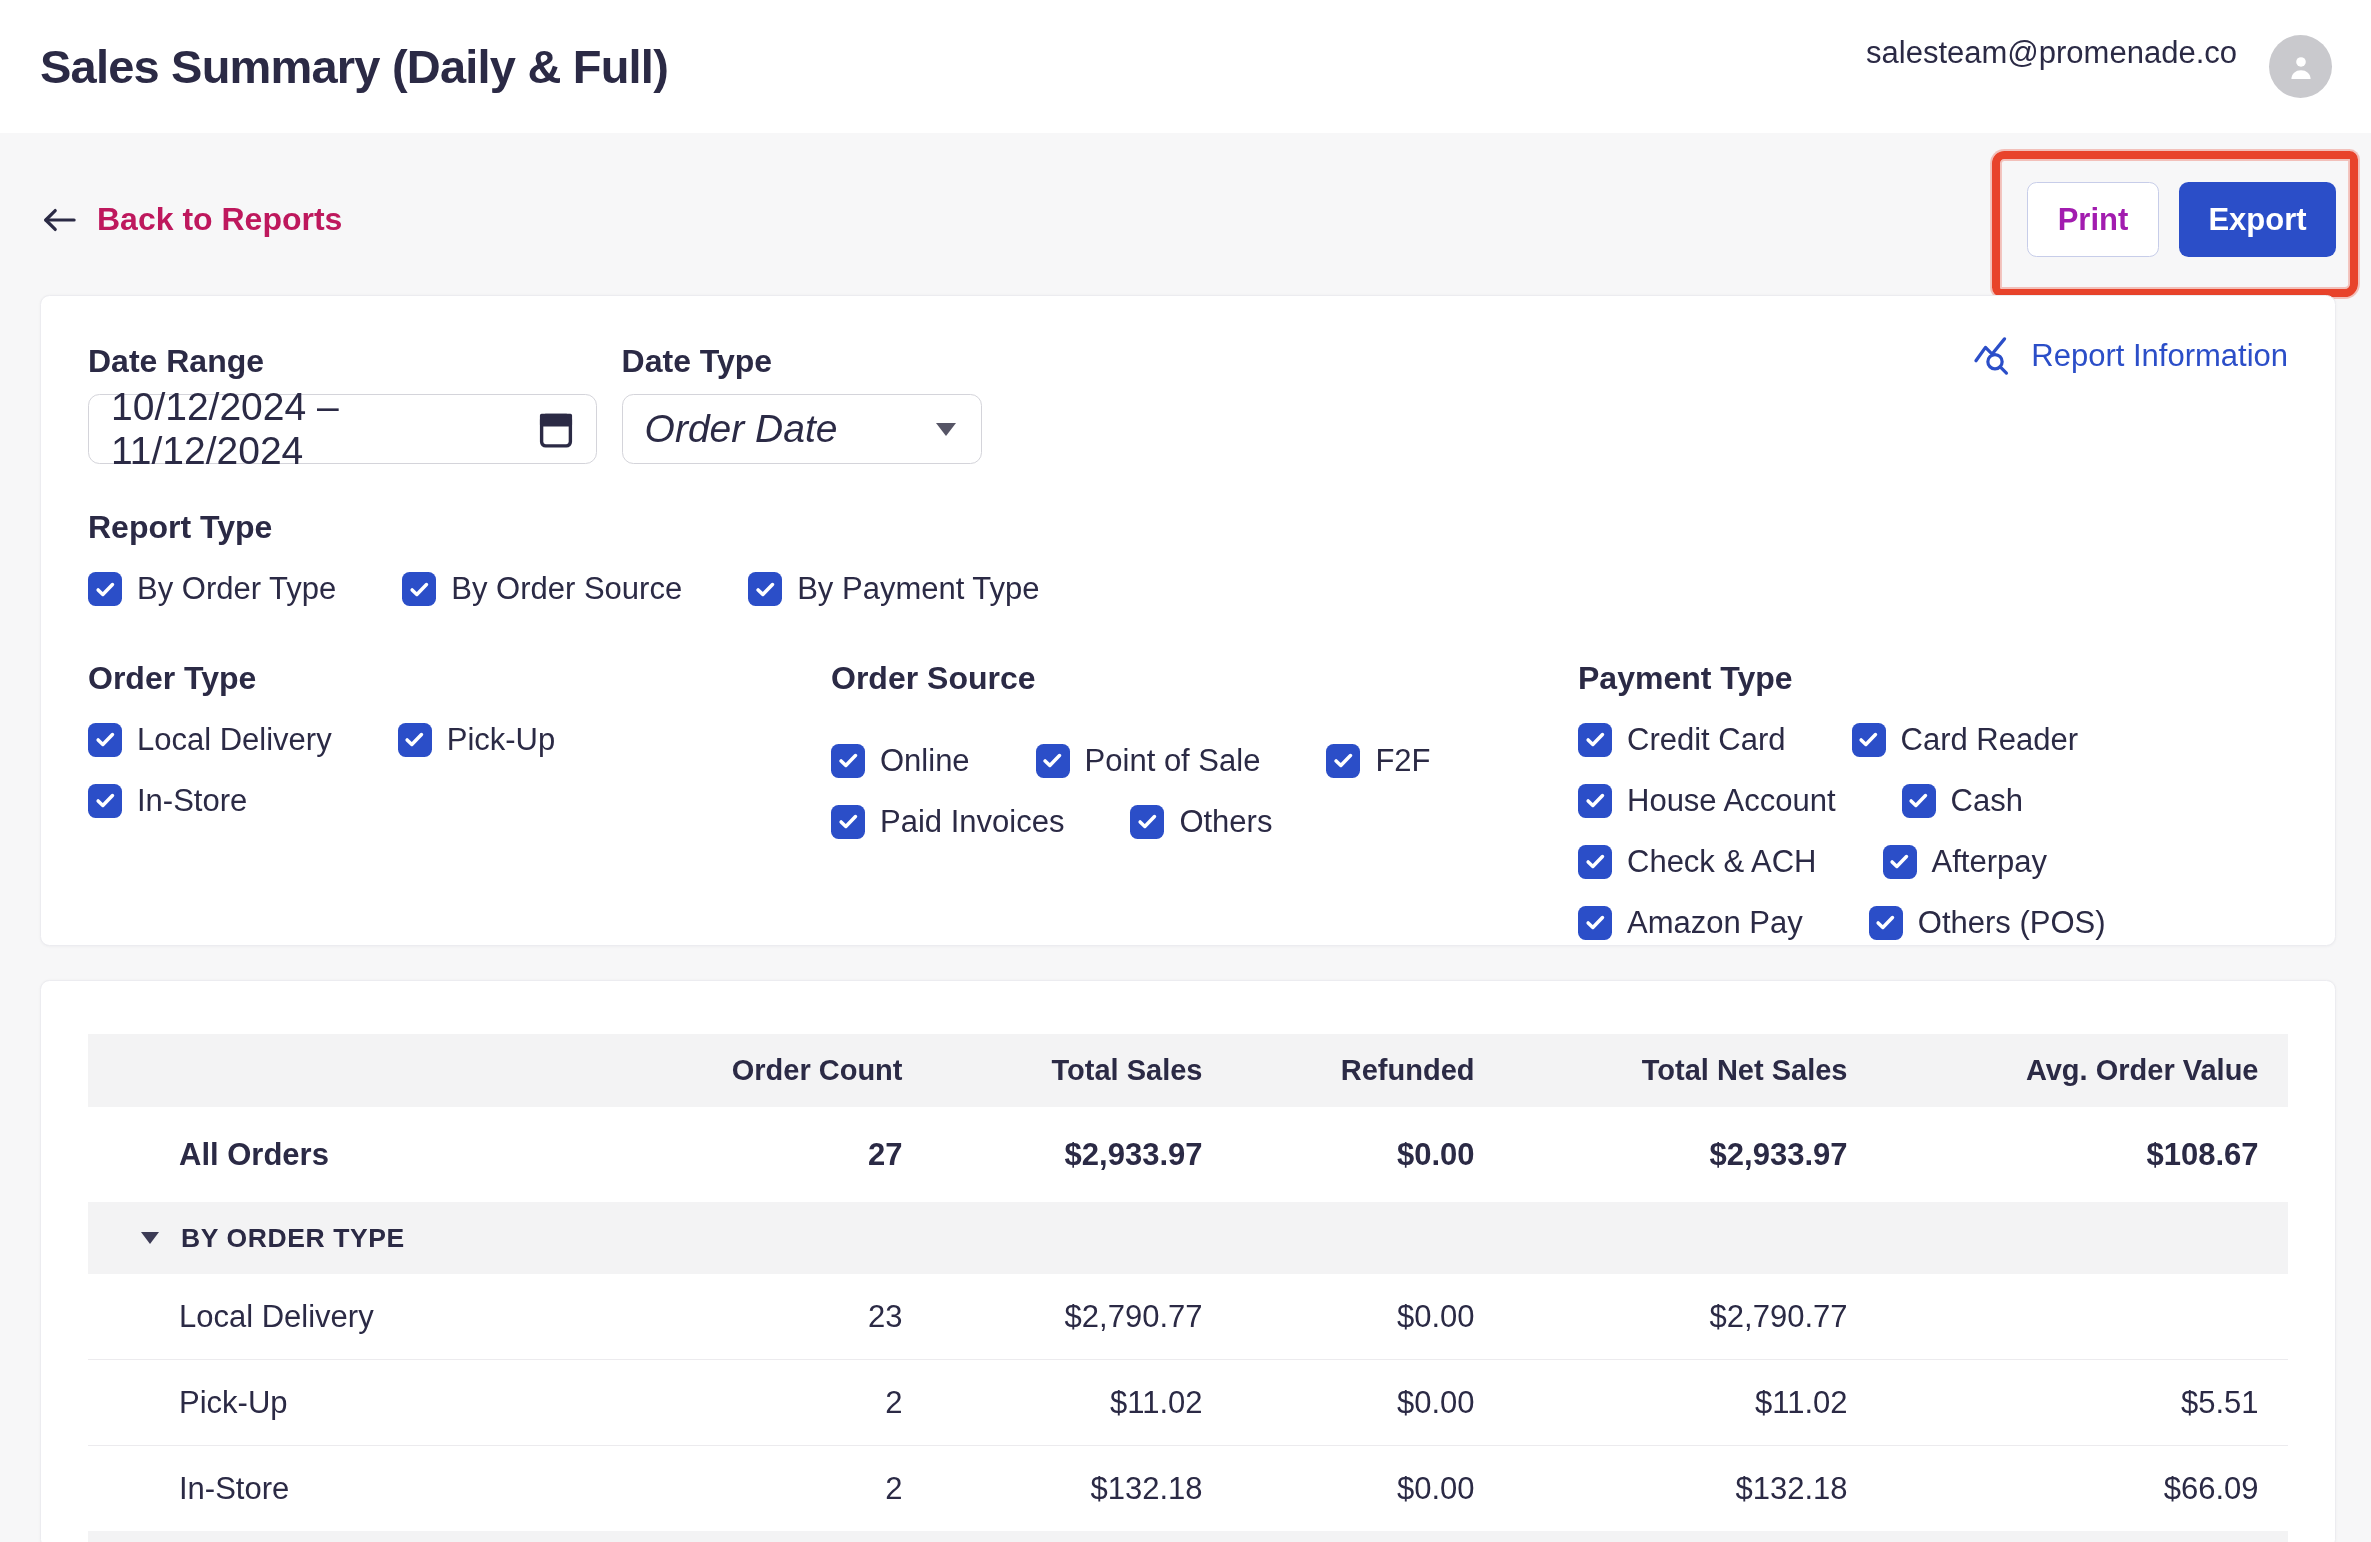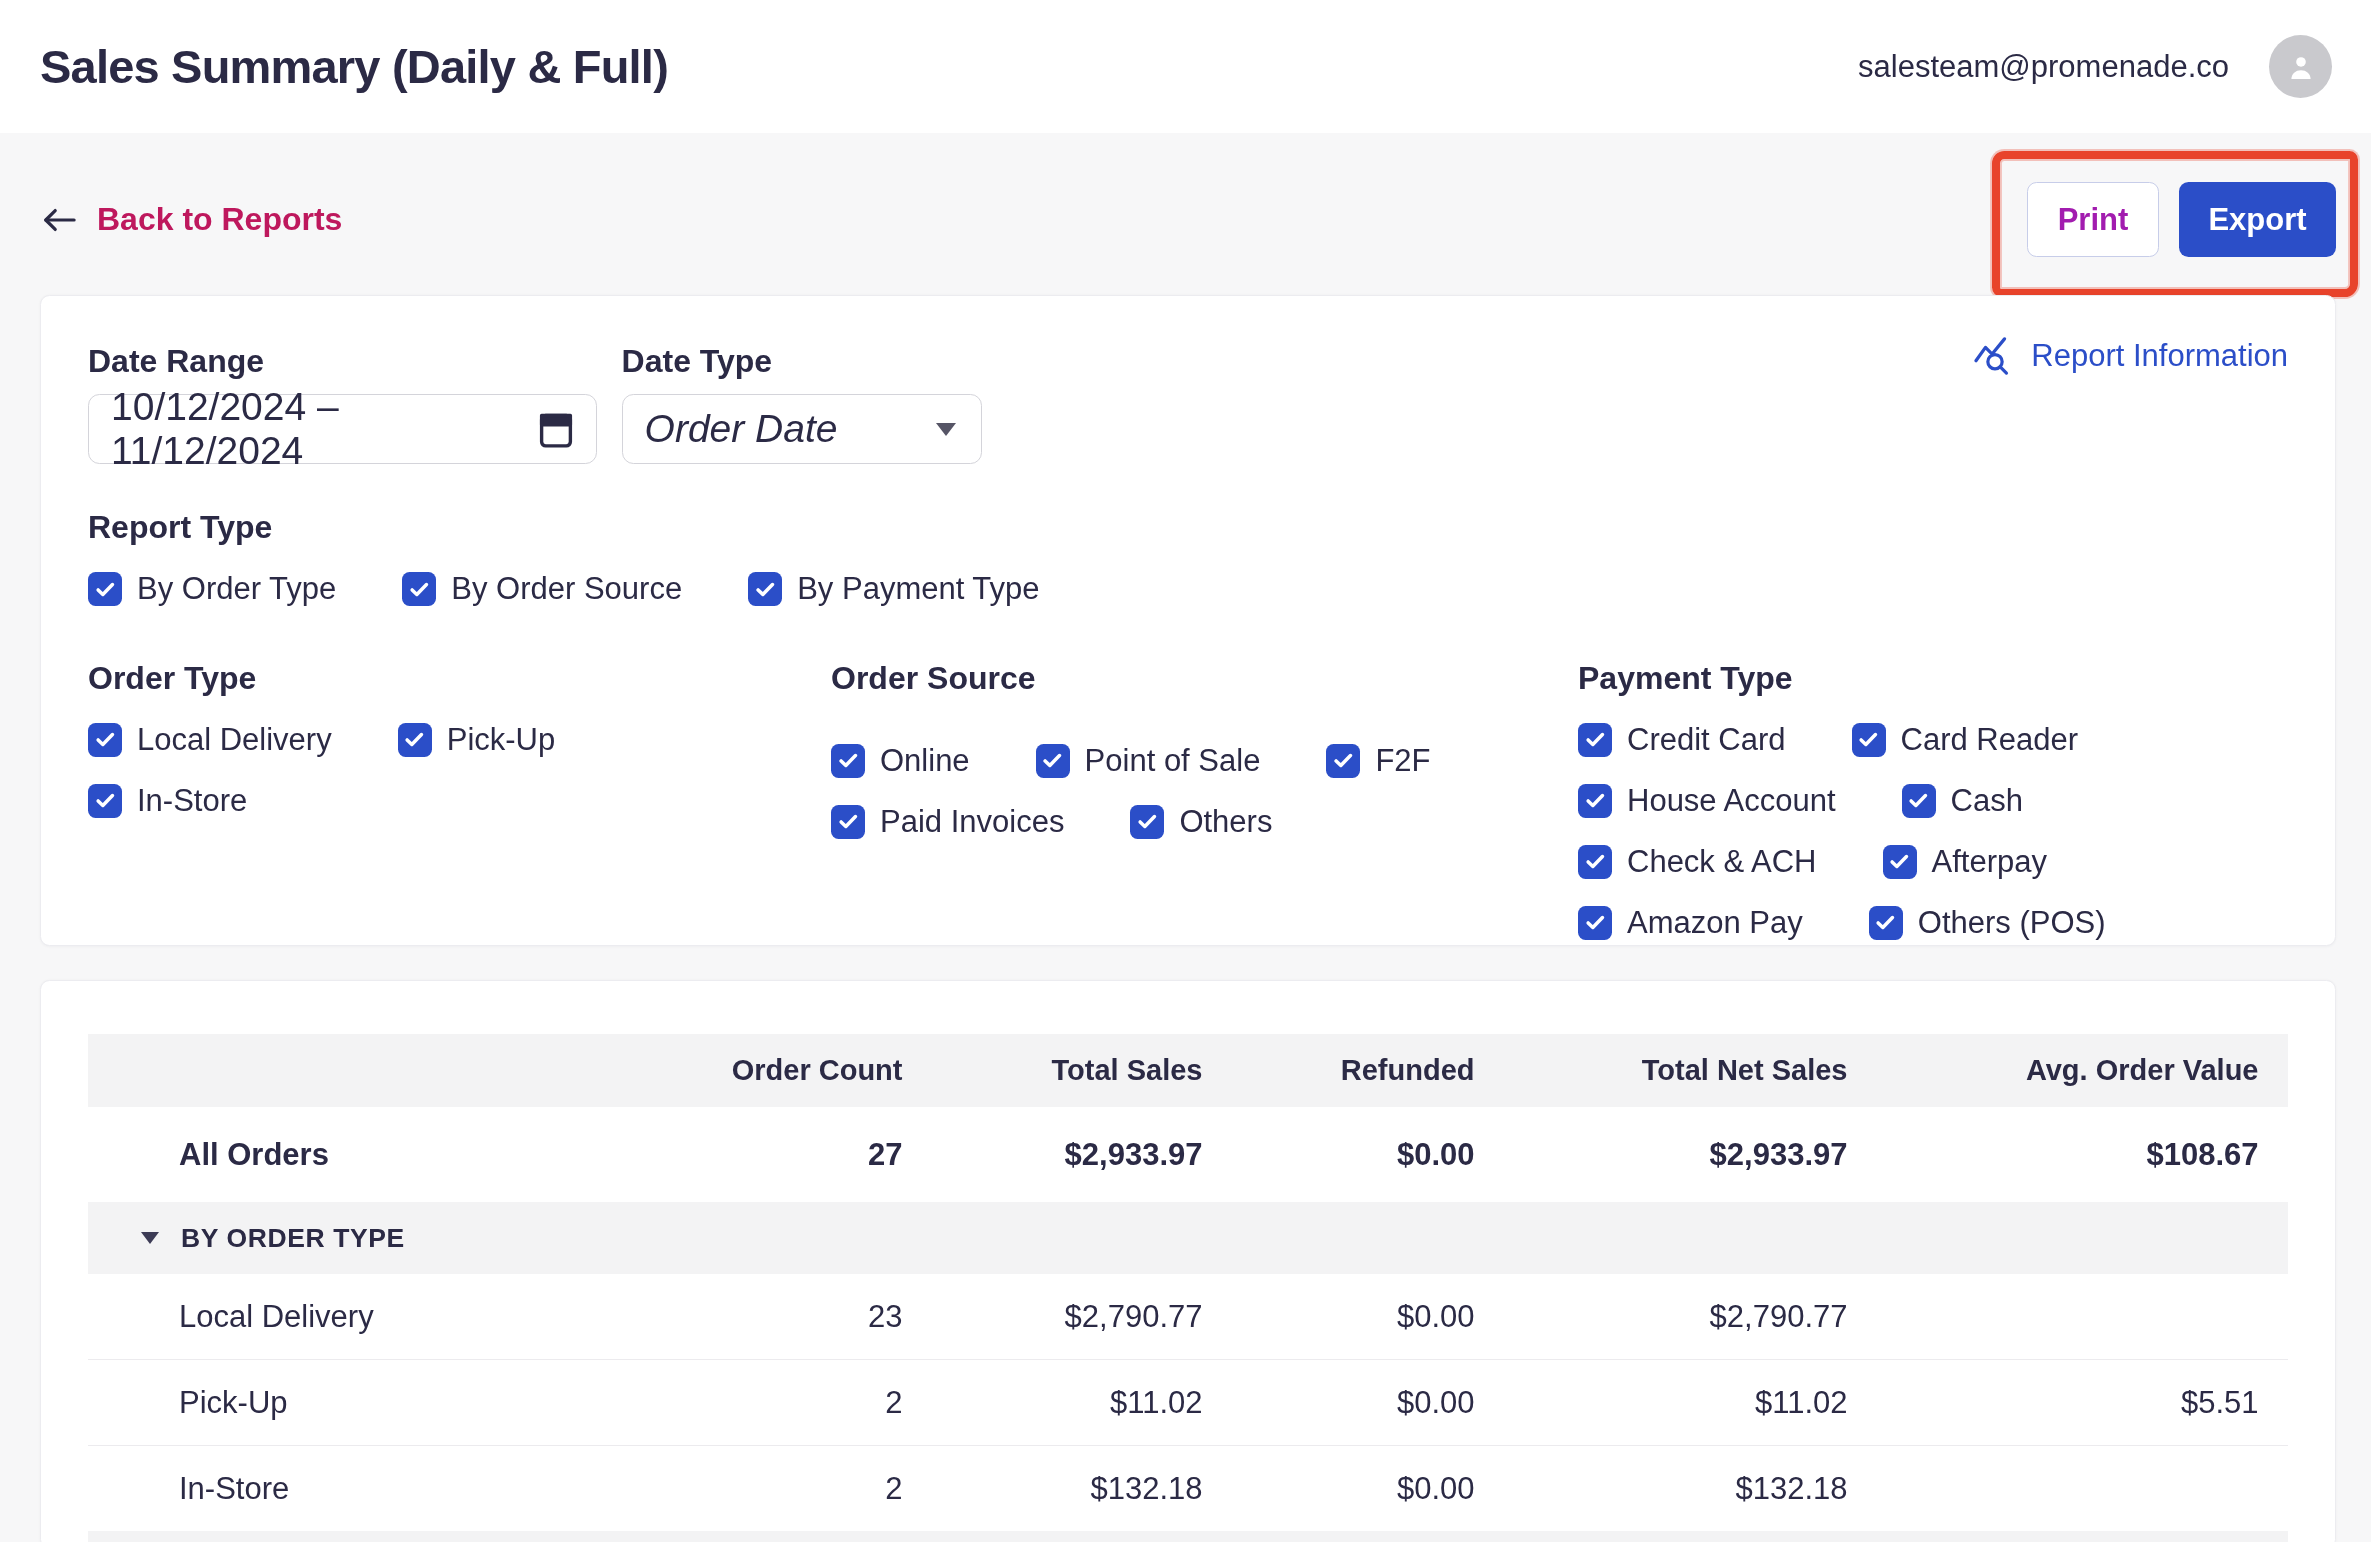--- a/index.html
+++ b/index.html
@@ -8,21 +8,21 @@
     background:#f7f7f8;color:#2b2a45;
     font-family:"Liberation Sans", sans-serif;
     -webkit-font-smoothing:antialiased;
   }
   
   .topbar{
     height:133px;background:#ffffff;display:flex;align-items:center;
     justify-content:space-between;padding:0 40px;box-sizing:border-box;
   }
   .page-title{font-size:47px;font-weight:700;letter-spacing:-0.8px;color:#2b2a45;}
-  .topbar-right{display:flex;align-items:center;gap:40px;}
+  .topbar-right{display:flex;gap:32px;}
   .user-email{font-size:31px;color:#2b2a45;}
   .avatar{
     width:63px;height:63px;border-radius:50%;background:#c9c9cd;
     display:flex;align-items:center;justify-content:center;
   }
   
   .actions{
     display:flex;justify-content:space-between;align-items:center;
     padding:49px 36px 38px 40px;
   }
@@ -394,18 +394,19 @@
         <div class="cell-num">$0.00</div>
         <div class="cell-num">$11.02</div>
         <div class="cell-num">$5.51</div>
       </div>
       <div class="grid-row trow">
         <div class="cell-label">In-Store</div>
         <div class="cell-num">2</div>
         <div class="cell-num">$132.18</div>
         <div class="cell-num">$0.00</div>
         <div class="cell-num">$132.18</div>
+        <div class="cell-num">$66.09</div>
       </div>
     </div>
 
   <div class="bottom-band"></div>
 </div>
 
 
 </body></html>

